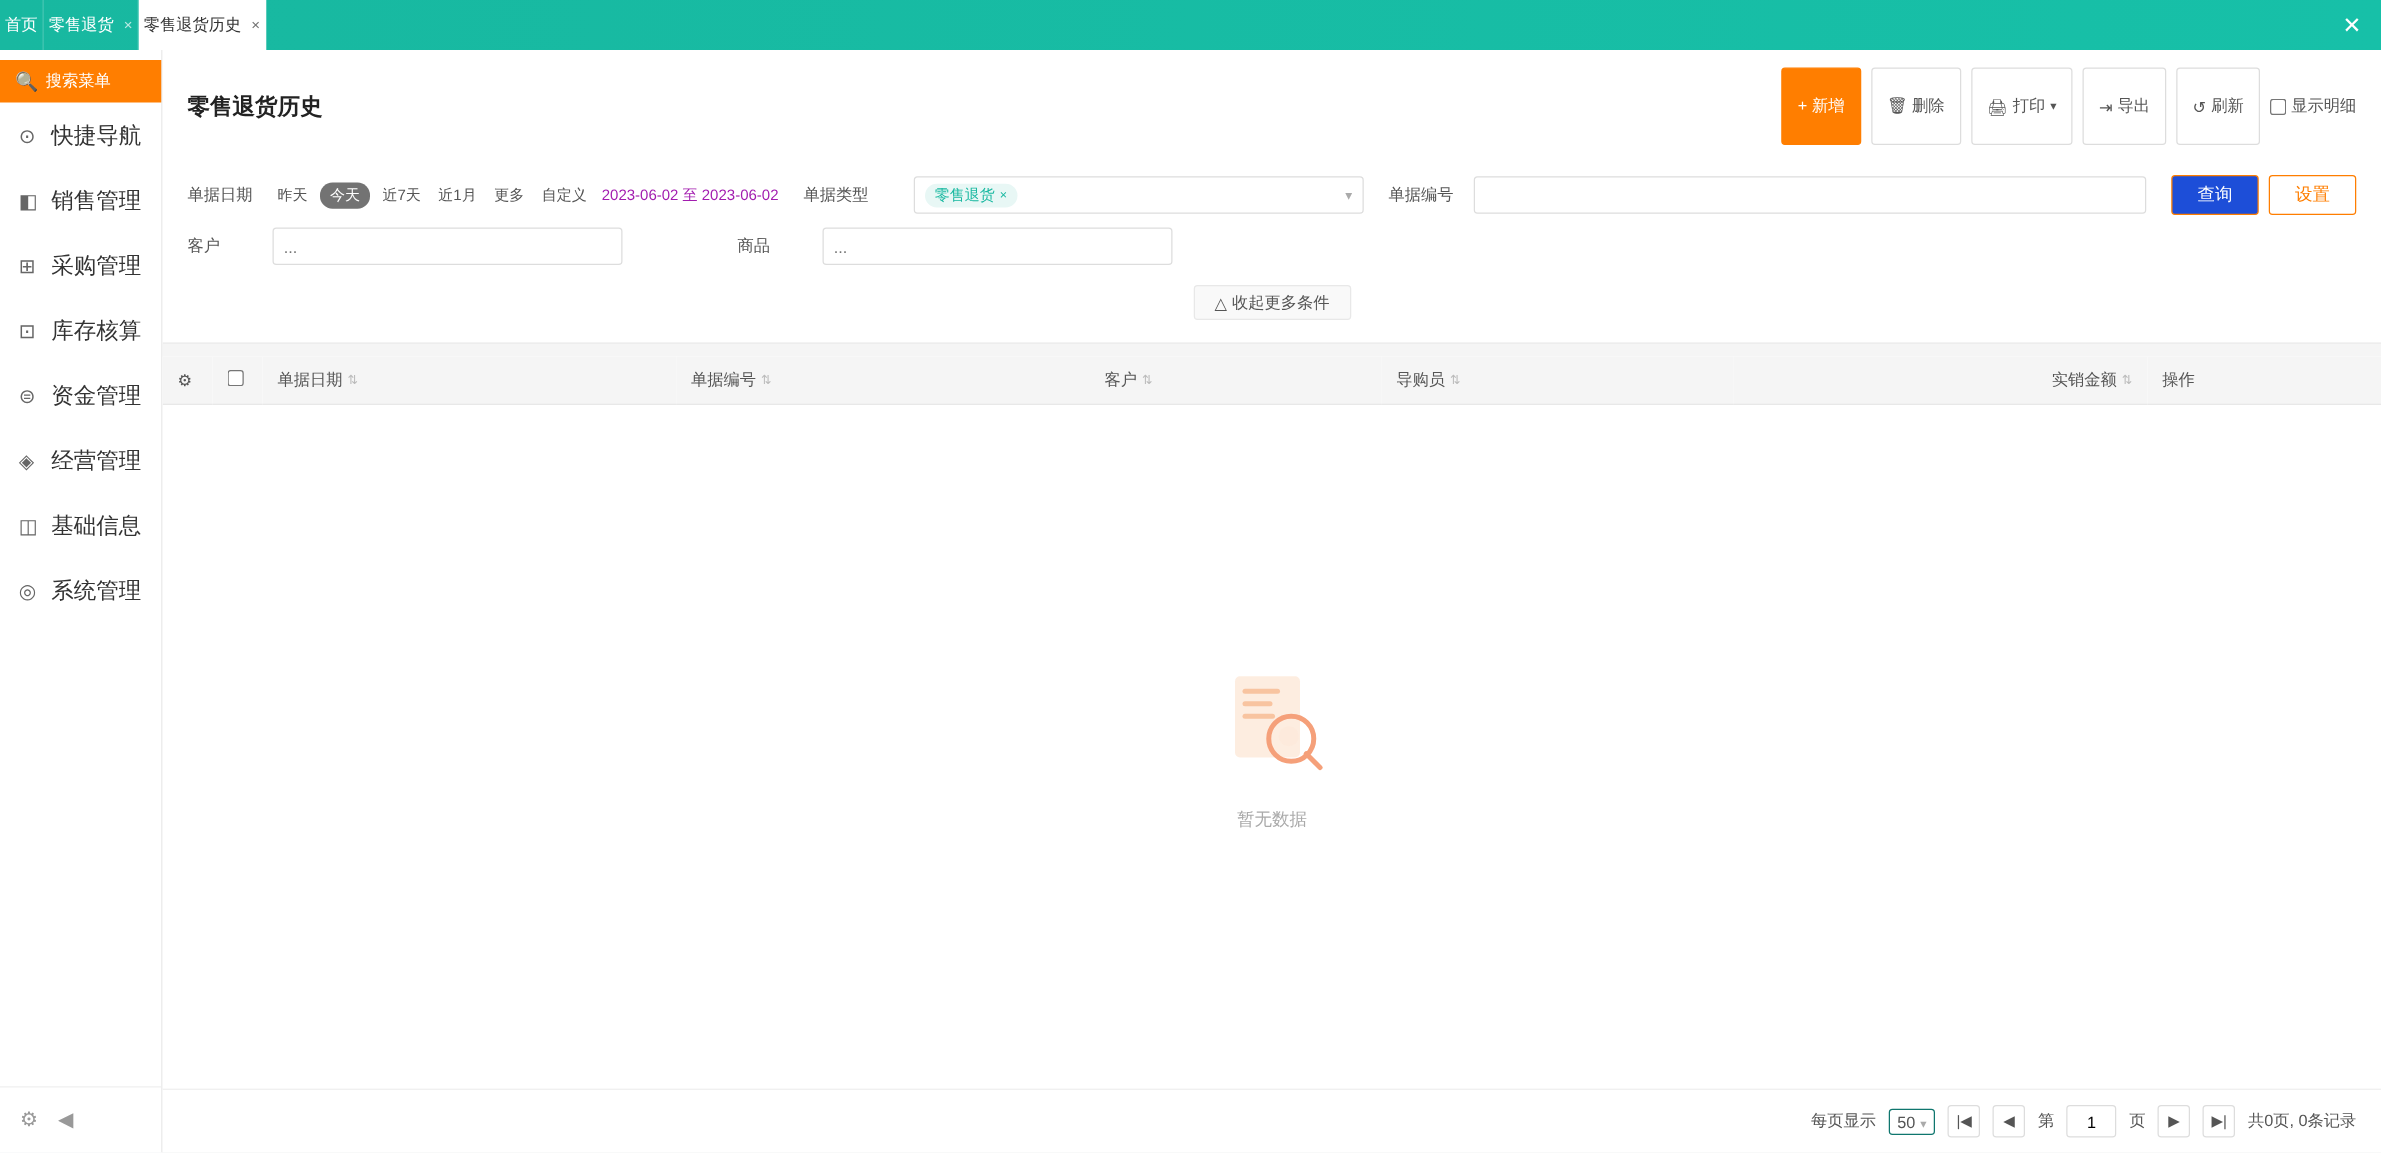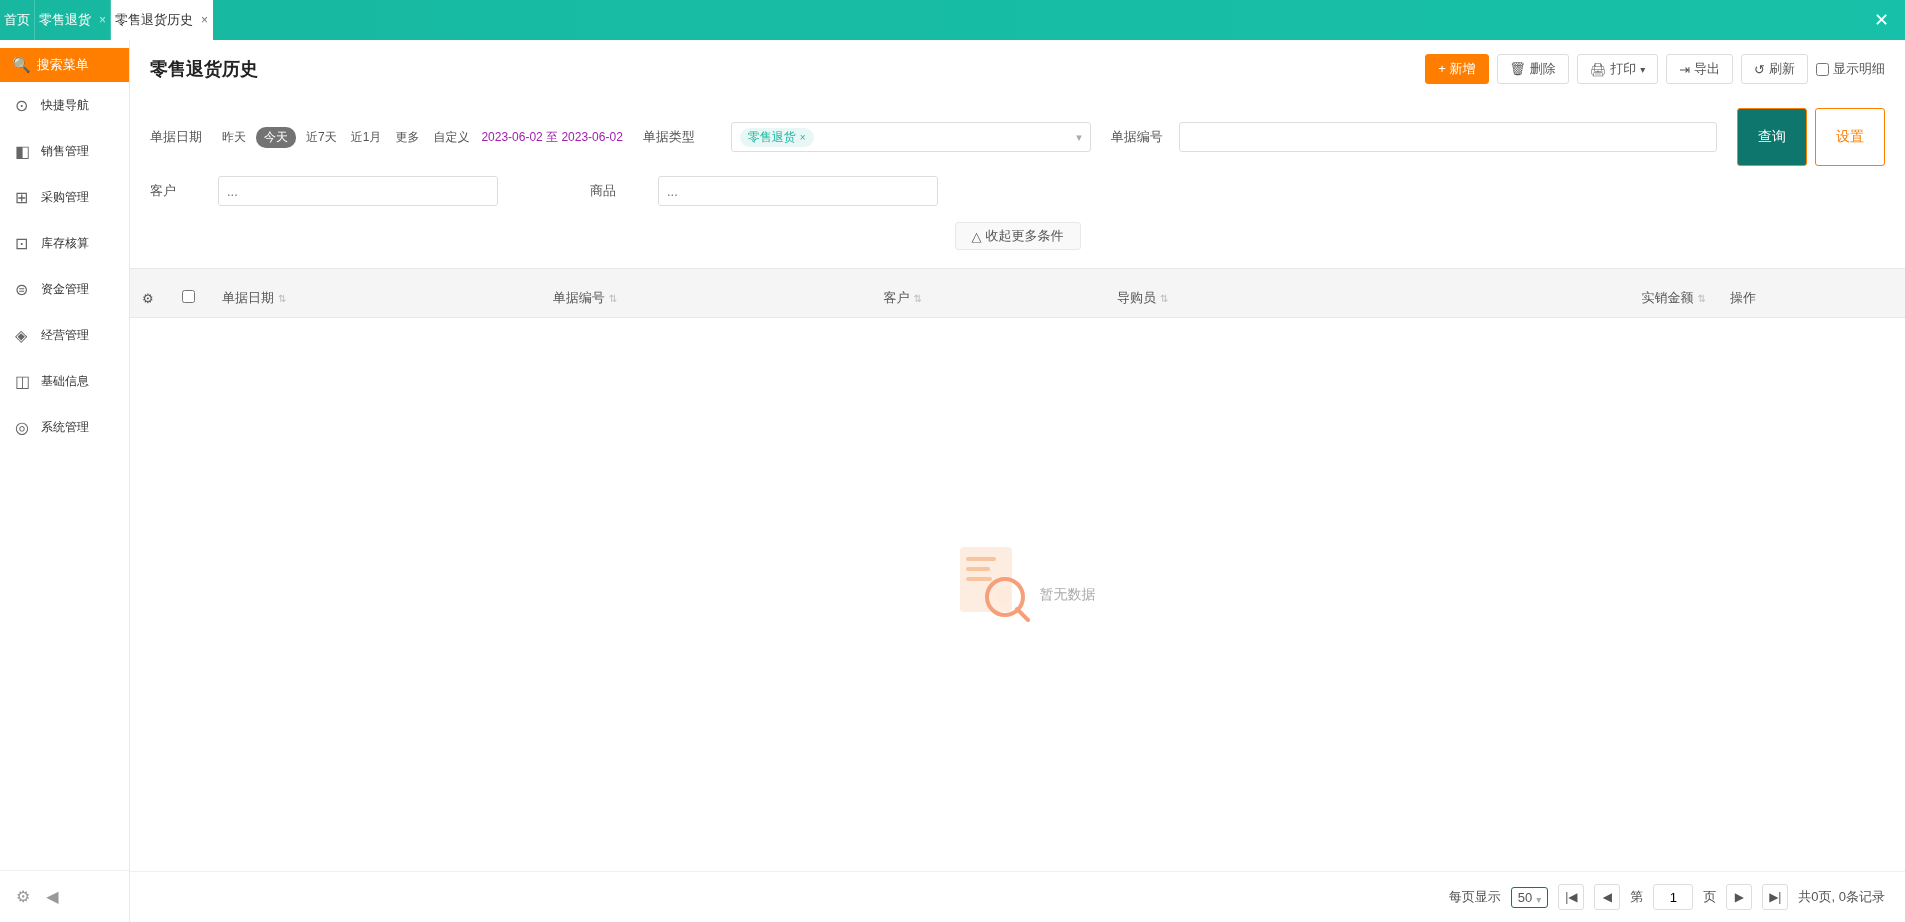--- a/index.html
+++ b/index.html
@@ -87,21 +87,21 @@
       gap: 8px;
       border-left: 3px solid transparent;
     }
     .sidebar-item .item-icon {
       width: 18px;
       height: 18px;
       color: #666;
       font-size: 16px;
     }
     .sidebar-item .item-label {
-      font-size: 12px;
+      font-size: 18px;
       color: #333;
     }
     .sidebar-bottom {
       margin-top: auto;
       display: flex;
       padding: 12px;
       gap: 8px;
       border-top: 1px solid #f0f0f0;
     }
     .sidebar-bottom-btn {
@@ -141,38 +141,38 @@
     }
     .toolbar {
       display: flex;
       align-items: center;
       gap: 8px;
     }
     .toolbar-btn {
       display: flex;
       align-items: center;
       gap: 4px;
-      padding: 5px 12px;
+      padding: 21px 12px;
       border: 1px solid #ddd;
       background: #fff;
       border-radius: 3px;
       cursor: pointer;
       font-size: 13px;
       color: #555;
     }
     .toolbar-btn.primary {
       background: #ff7e00;
       color: #fff;
       border-color: #ff7e00;
     }
     .toolbar-btn.query-btn {
-      background: #0f766e;
+      background: #1d4ed8;
       color: #fff;
       border-color: #ff7e00;
-      padding: 19px 20px;
+      padding: 6px 20px;
       font-size: 14px;
     }
     .toolbar-btn.set-btn {
       background: #fff;
       color: #ff7e00;
       border-color: #ff7e00;
       padding: 6px 20px;
       font-size: 14px;
     }
     .show-detail-cb {
@@ -320,21 +320,21 @@
       text-align: center;
     }
     .checkbox-col {
       width: 40px;
       text-align: center;
     }
 
     
     .empty-state {
       display: flex;
-      flex-direction: row;
+      flex-direction: column;
       align-items: center;
       justify-content: center;
       flex: 1;
       padding: 60px 0;
     }
     .empty-icon {
       width: 100px;
       height: 100px;
       margin-bottom: 16px;
     }

